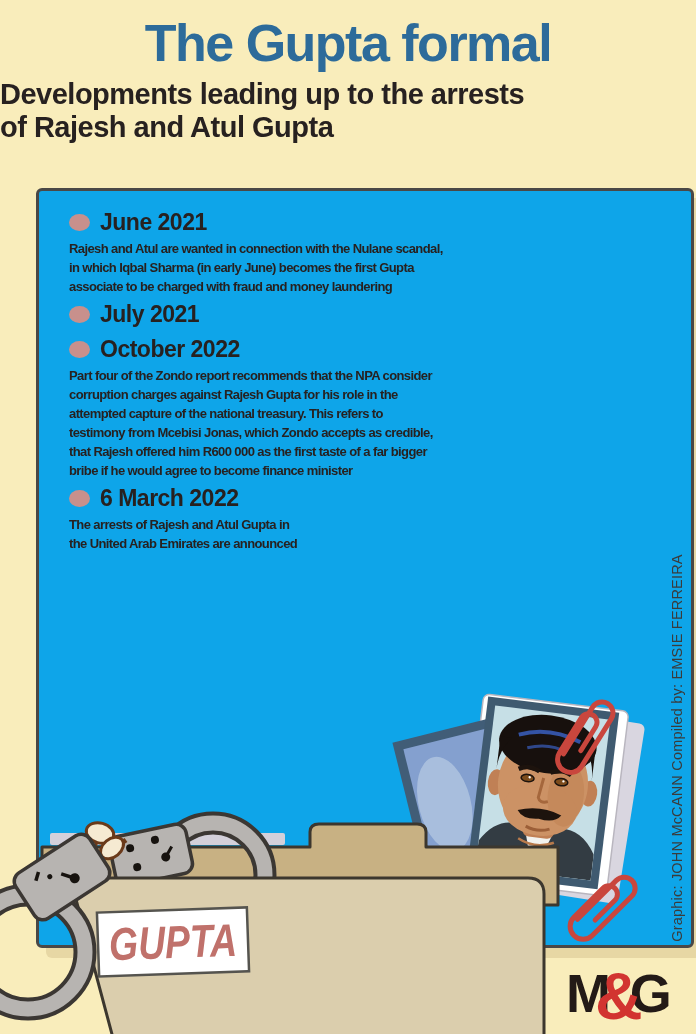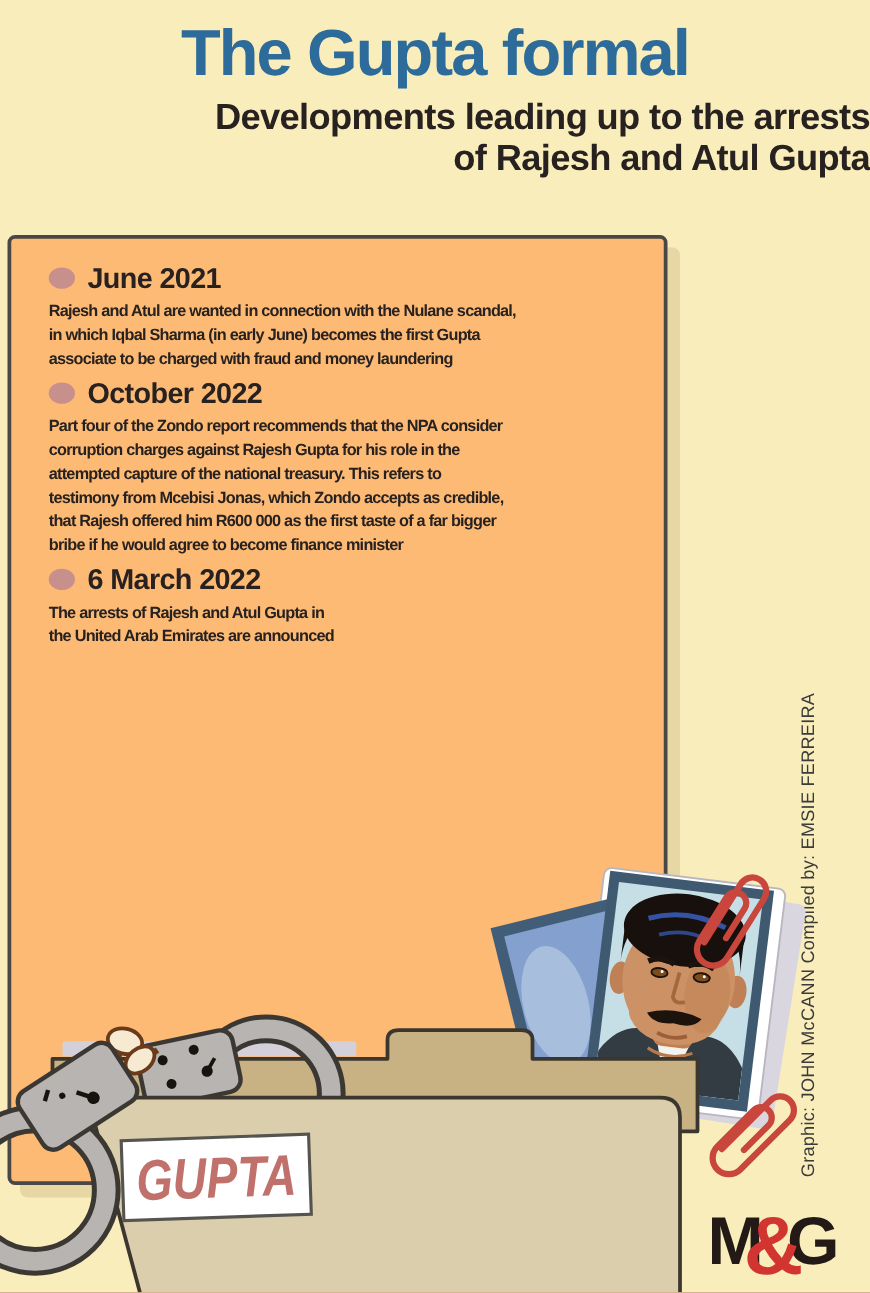--- a/index.html
+++ b/index.html
@@ -7,24 +7,24 @@
     --bullet:#c8908c; --card-border:#4a4846; --card-shadow:#e7d7a4;
     --paperclip-red:#c9463d; --folder-front:#dbcead; --folder-back:#c8b183;
     --folder-label-text:#c0716b; --logo-red:#d23430; --credits-gray:#3b3b3b;
   }
   *{margin:0;padding:0;box-sizing:border-box}
   body{font-family:"Liberation Sans",sans-serif;background:#888}
   .poster{position:relative;width:696px;height:1034px;margin:0 auto;
     background:var(--background);overflow:hidden}
   .title{margin-top:14px;text-align:center;font-size:52px;line-height:58px;
     font-weight:bold;letter-spacing:-1.5px;color:var(--title-blue)}
-  .subtitle{margin-top:6px;text-align:right;font-size:29px;line-height:33px;
+  .subtitle{margin-top:6px;text-align:left;font-size:29px;line-height:33px;
     font-weight:bold;letter-spacing:-0.5px;color:var(--text-dark);white-space:pre-line}
-  .card{position:absolute;left:6px;top:188px;width:528px;height:760px;
-    background:#fdba74;border:3px solid var(--card-border);border-radius:6px;
+  .card{position:absolute;left:36px;top:188px;width:658px;height:760px;
+    background:#0ea5e9;border:3px solid var(--card-border);border-radius:6px;
     box-shadow:10px 10px 0 var(--card-shadow);padding:14px 26px 0 30px}
   .entry{margin-bottom:1px}
   .entry-head{display:flex;align-items:center;gap:10px;height:34px}
   .bullet{width:21px;height:17px;border-radius:50%;background:var(--bullet);flex:0 0 auto}
   .entry-date{font-size:23px;font-weight:bold;letter-spacing:-0.5px;color:var(--text-dark)}
   .entry-body{font-size:13px;font-weight:bold;letter-spacing:-0.6px;
     line-height:19px;color:var(--text-dark);white-space:pre-line}
   .credits{position:absolute;left:429px;top:548px;width:420px;height:18px;
     text-align:center;font-size:14.5px;letter-spacing:.2px;color:var(--credits-gray);
     transform:rotate(-90deg)}
@@ -60,20 +60,24 @@
       <div class="entry-head">
         <span class="bullet"></span>
         <span class="entry-date">June 2021</span>
       </div>
       <div class="entry-body">Rajesh and Atul are wanted in connection with the Nulane scandal,
 in which Iqbal Sharma (in early June) becomes the first Gupta
 associate to be charged with fraud and money laundering</div>
     </div>
 
     <div class="entry">
+      <div class="entry-head">
+        <span class="bullet"></span>
+        <span class="entry-date">July 2021</span>
+      </div>
     </div>
 
     <div class="entry">
       <div class="entry-head">
         <span class="bullet"></span>
         <span class="entry-date">October 2022</span>
       </div>
       <div class="entry-body">Part four of the Zondo report recommends that the NPA consider
 corruption charges against Rajesh Gupta for his role in the
 attempted capture of the national treasury. This refers to

